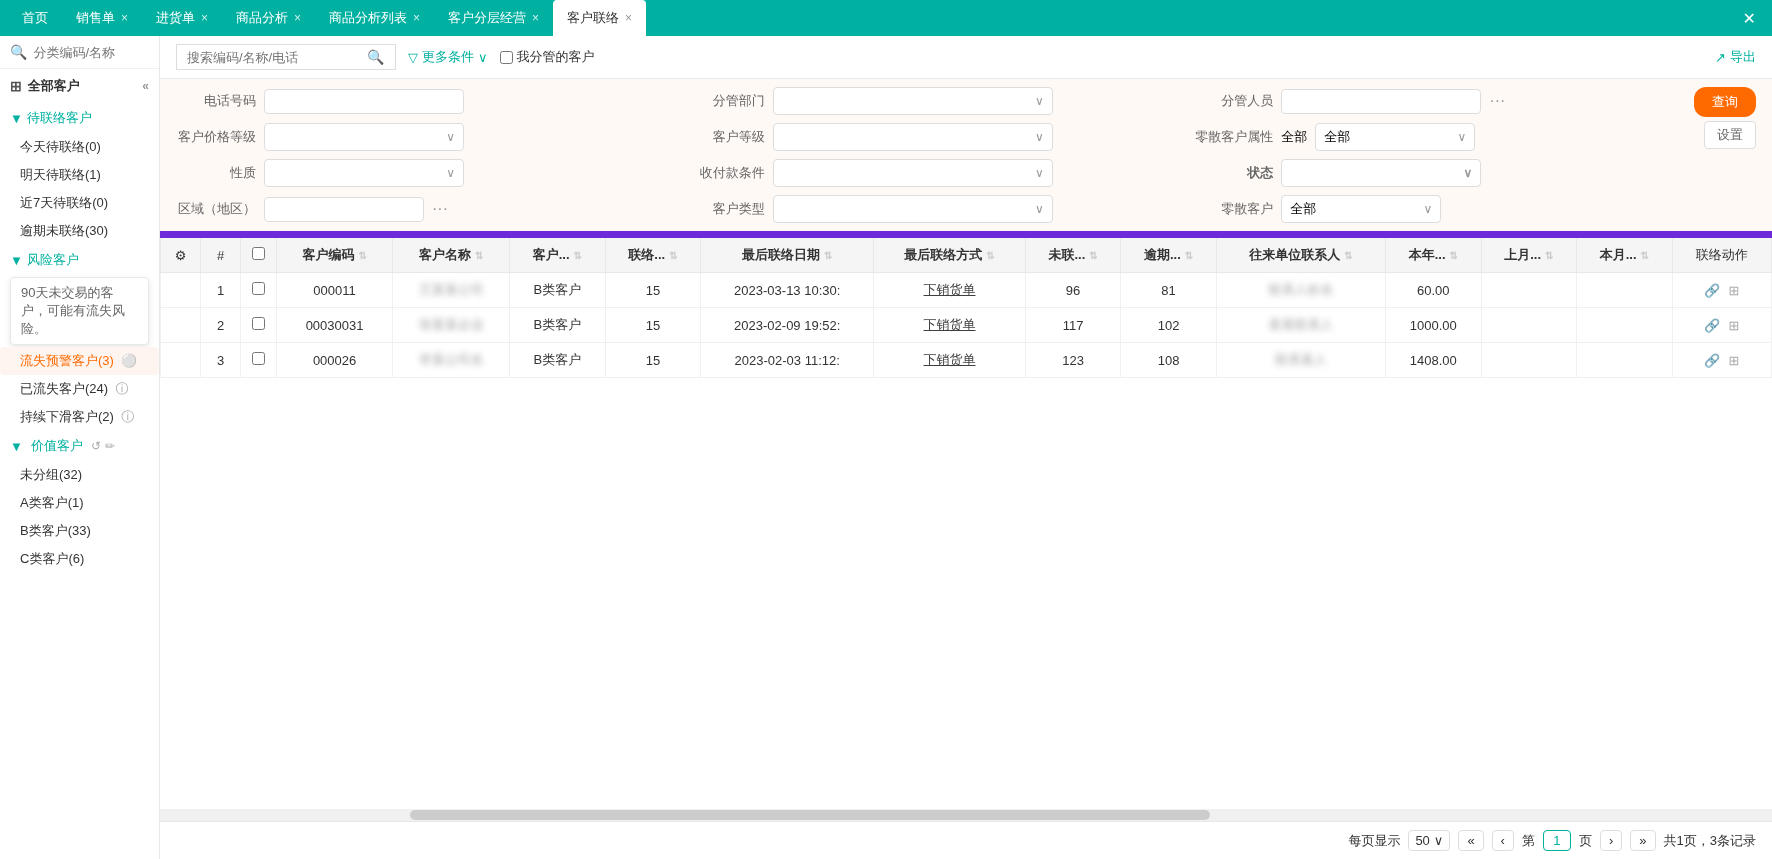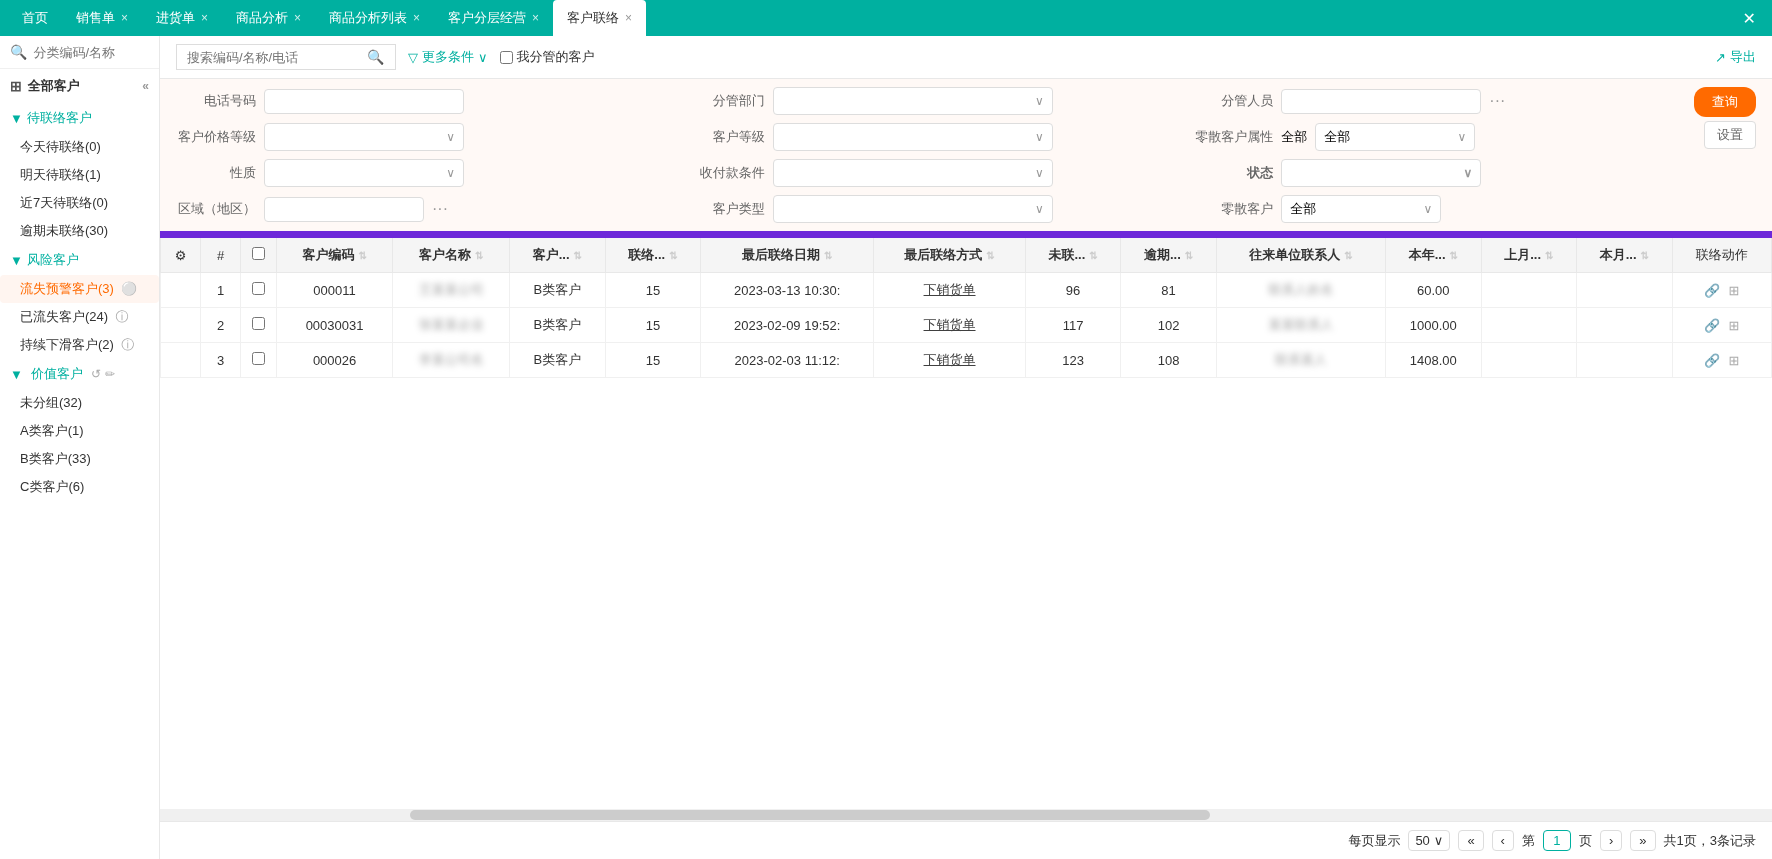--- a/index.html
+++ b/index.html
@@ -462,20 +462,23 @@
       <span>近7天待联络(0)</span>
     </div>
     <div class="sidebar-item">
       <span>逾期未联络(30)</span>
     </div>
 
     <div class="sidebar-section-title">
       <span class="arrow">▼</span>
       <span>风险客户</span>
     </div>
+    <div class="tooltip-box">
+      <span>90天未交易的客户，可能有流失风险。</span>
+    </div>
     <div class="sidebar-item active">
       <span>流失预警客户(3)</span>
       <span style="color:#ff6a00;margin-left:4px;">⚪</span>
     </div>
     <div class="sidebar-item">
       <span>已流失客户(24)</span>
       <span style="color:#aaa;margin-left:4px;">ⓘ</span>
     </div>
     <div class="sidebar-item">
       <span>持续下滑客户(2)</span>

